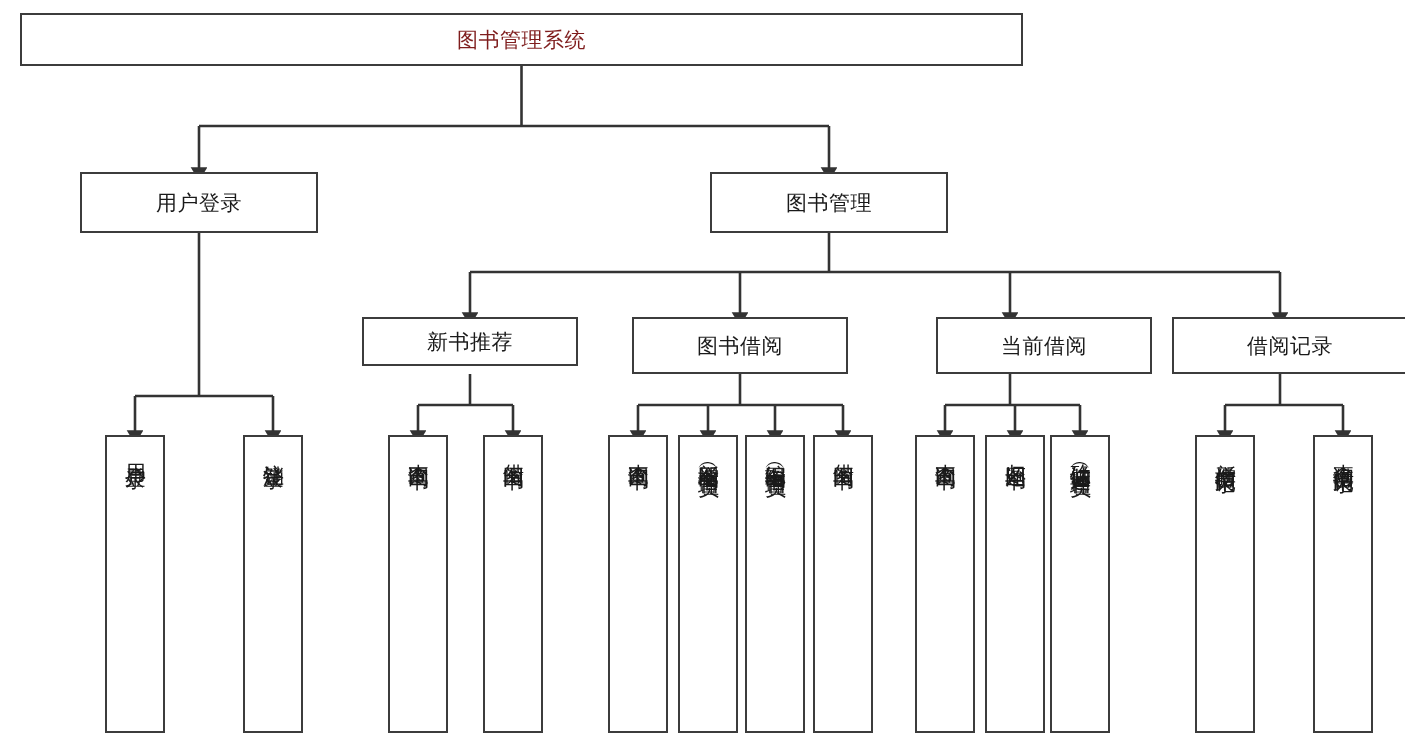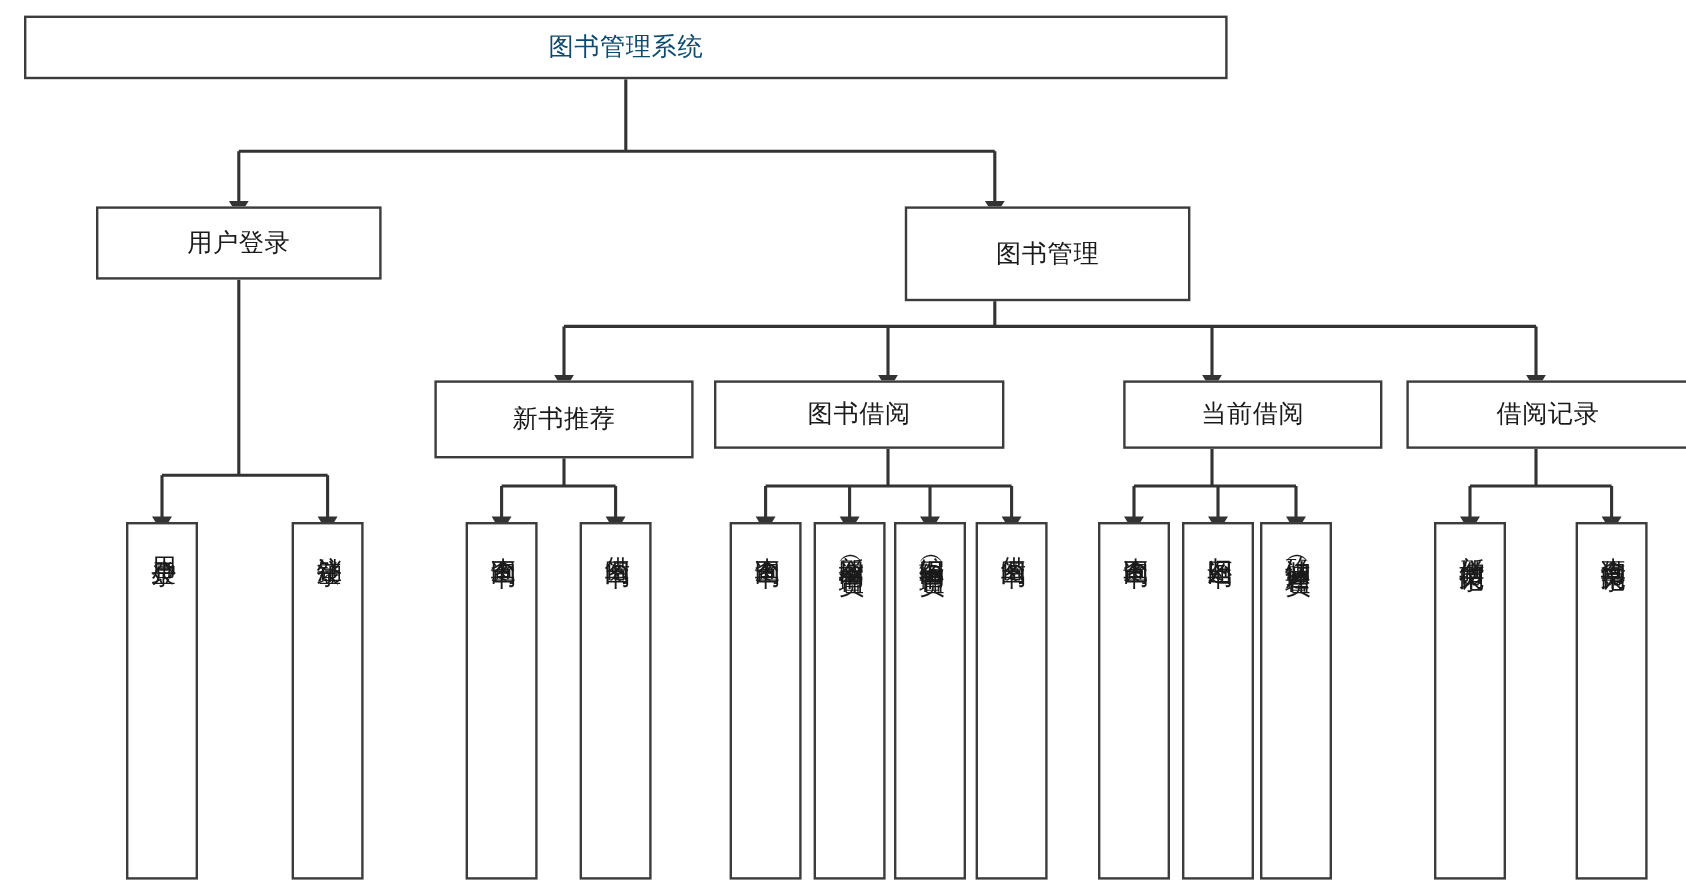--- a/index.html
+++ b/index.html
@@ -108,32 +108,32 @@
         <line x1="1080" y1="405" x2="1080" y2="434" stroke="#333333" stroke-width="2.6" marker-end="url(#arrowhead)"></line>
         <line x1="1280" y1="374" x2="1280" y2="405" stroke="#333333" stroke-width="2.6"></line>
         <line x1="1225" y1="405" x2="1343" y2="405" stroke="#333333" stroke-width="2.6"></line>
         <line x1="1225" y1="405" x2="1225" y2="434" stroke="#333333" stroke-width="2.6" marker-end="url(#arrowhead)"></line>
         <line x1="1343" y1="405" x2="1343" y2="434" stroke="#333333" stroke-width="2.6" marker-end="url(#arrowhead)"></line>
       </g>
   </svg>
 
   <div id="nodes-layer">
       <div class="node-box node-horizontal" style="left: 20px; top: 13px; width: 1003px; height: 53px; border-color: rgb(60, 60, 60); background: rgb(255, 255, 255);">
-        <span class="node-label" style="color: #0c4a6e;">图书管理系统</span>
+        <span class="node-label" style="color: #7f1d1d;">图书管理系统</span>
       </div>
       <div class="node-box node-horizontal" style="left: 80px; top: 172px; width: 238px; height: 61px; border-color: rgb(60, 60, 60); background: rgb(255, 255, 255);">
         <span class="node-label" style="color: rgb(26, 26, 26);">用户登录</span>
       </div>
-      <div class="node-box node-horizontal" style="left: 710px; top: 172px; width: 238px; height: 79px; border-color: rgb(60, 60, 60); background: rgb(255, 255, 255); margin-left: 44px;">
+      <div class="node-box node-horizontal" style="left: 710px; top: 172px; width: 238px; height: 61px; border-color: rgb(60, 60, 60); background: rgb(255, 255, 255);">
         <span class="node-label" style="color: rgb(26, 26, 26);">图书管理</span>
       </div>
-      <div class="node-box node-horizontal" style="left: 362px; top: 317px; width: 216px; height: 65px; border-color: rgb(60, 60, 60); background: rgb(255, 255, 255); justify-content: center;">
+      <div class="node-box node-horizontal" style="left: 362px; top: 317px; width: 216px; height: 49px; border-color: rgb(60, 60, 60); background: rgb(255, 255, 255); justify-content: center;">
         <span class="node-label" style="color: rgb(26, 26, 26);">新书推荐</span>
       </div>
-      <div class="node-box node-horizontal" style="left: 595px; top: 317px; width: 242px; height: 57px; border-color: rgb(60, 60, 60); background: rgb(255, 255, 255);">
+      <div class="node-box node-horizontal" style="left: 632px; top: 317px; width: 216px; height: 57px; border-color: rgb(60, 60, 60); background: rgb(255, 255, 255);">
         <span class="node-label" style="color: rgb(26, 26, 26);">图书借阅</span>
       </div>
       <div class="node-box node-horizontal" style="left: 936px; top: 317px; width: 216px; height: 57px; border-color: rgb(60, 60, 60); background: rgb(255, 255, 255);">
         <span class="node-label" style="color: rgb(26, 26, 26);">当前借阅</span>
       </div>
       <div class="node-box node-horizontal" style="left: 1172px; top: 317px; width: 236px; height: 57px; border-color: rgb(60, 60, 60); background: rgb(255, 255, 255);">
         <span class="node-label" style="color: rgb(26, 26, 26);">借阅记录</span>
       </div>
       <div class="node-box node-vertical" style="left: 105px; top: 435px; width: 60px; height: 298px; border-color: rgb(60, 60, 60); background: rgb(255, 255, 255);">
         <span class="node-label" style="color: rgb(26, 26, 26);">用户登录</span>

